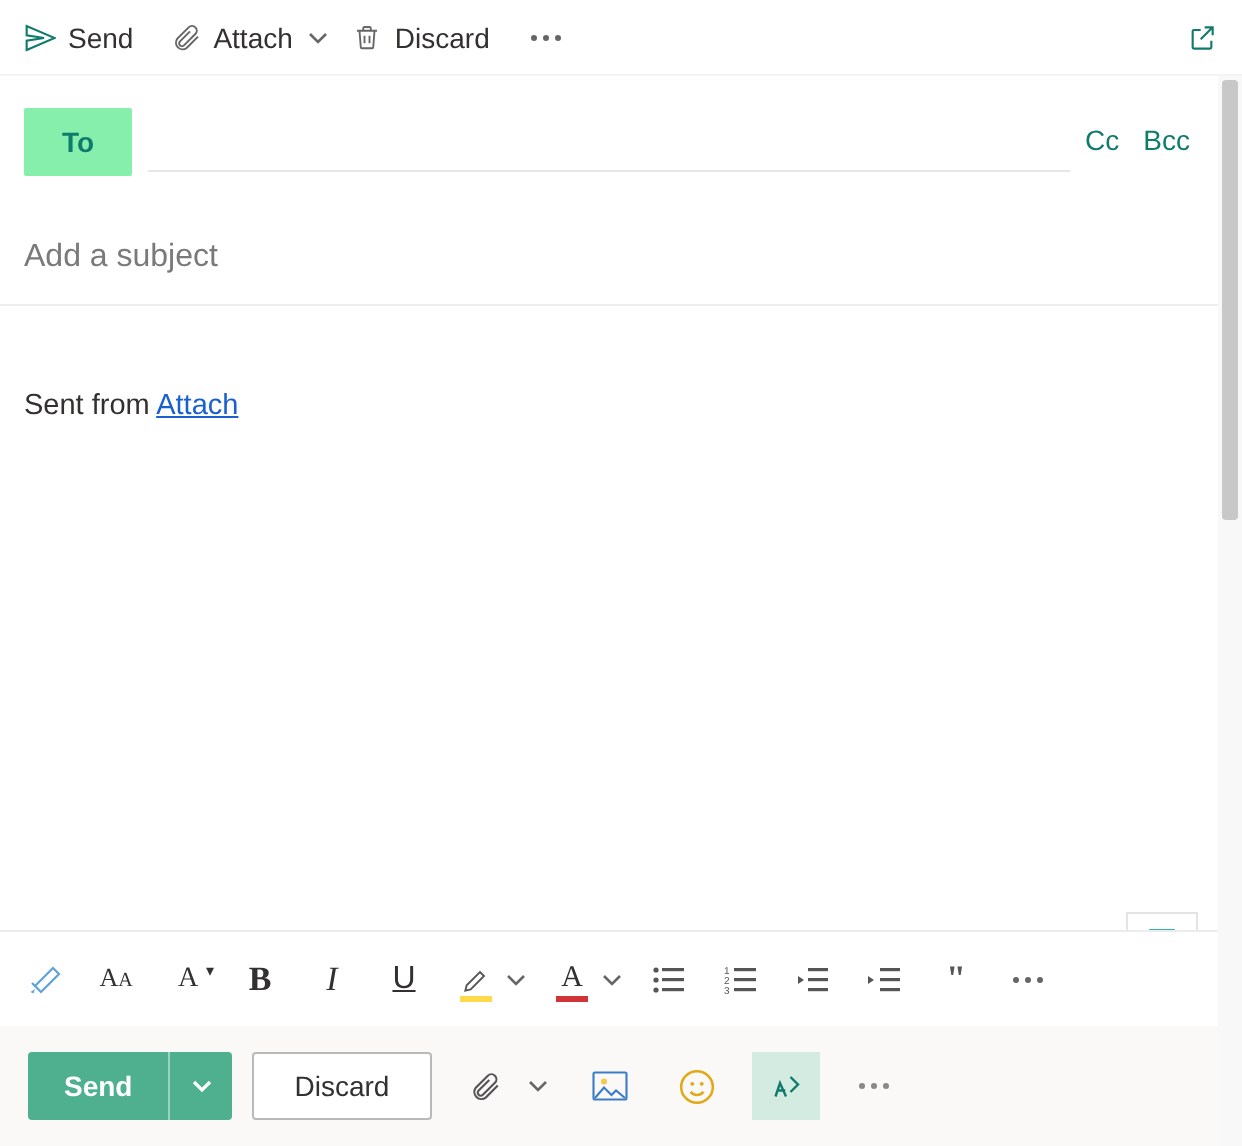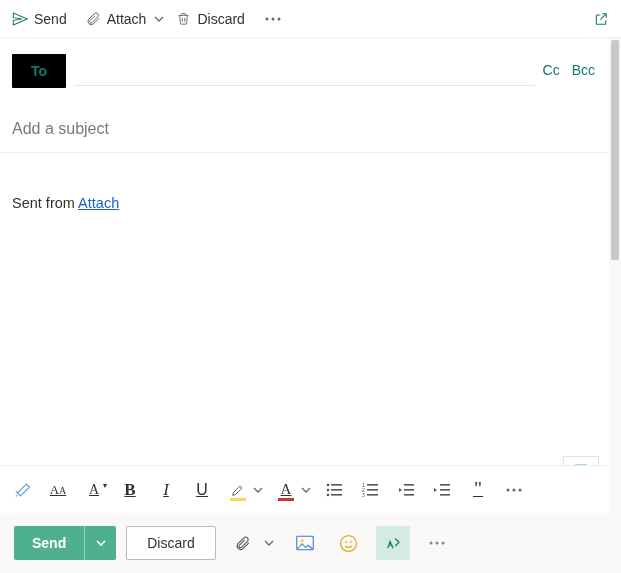--- a/index.html
+++ b/index.html
@@ -65,21 +65,21 @@
   
   .to-row {
     display:flex;
     align-items:center;
     padding: 8px 14px 0 12px;
     gap: 8px;
   }
   .to-pill {
     width: 54px;
     height: 34px;
-    background: #000000;
+    background: #86efac;
     color: #0f7b6c;
     font-weight:600;
     display:flex;
     align-items:center;
     justify-content:center;
     border-radius:1px;
   }
   .to-input {
     flex:1;
     border:none;
@@ -150,21 +150,20 @@
     gap: 4px;
     background:#fff;
   }
   .fb-btn {
     width:32px; height:34px;
     display:flex;
     align-items:center;
     justify-content:center;
     cursor:pointer;
     position:relative;
-    text-decoration:underline;
   }
   .fb-group { display:flex; align-items:center; }
   .fb-chev { margin-left:-4px; width:16px; }
   
   .g-bold { font-weight:700; font-size:17px; font-family:"Segoe UI"; }
   .g-italic { font-style:italic; font-size:17px; font-family:Georgia,serif; }
   .underline-mark { position:absolute; bottom:6px; left:8px; right:8px; height:3px; }
   .yellow { background:#ffd94a; }
   .red { background:#d13438; }
 

